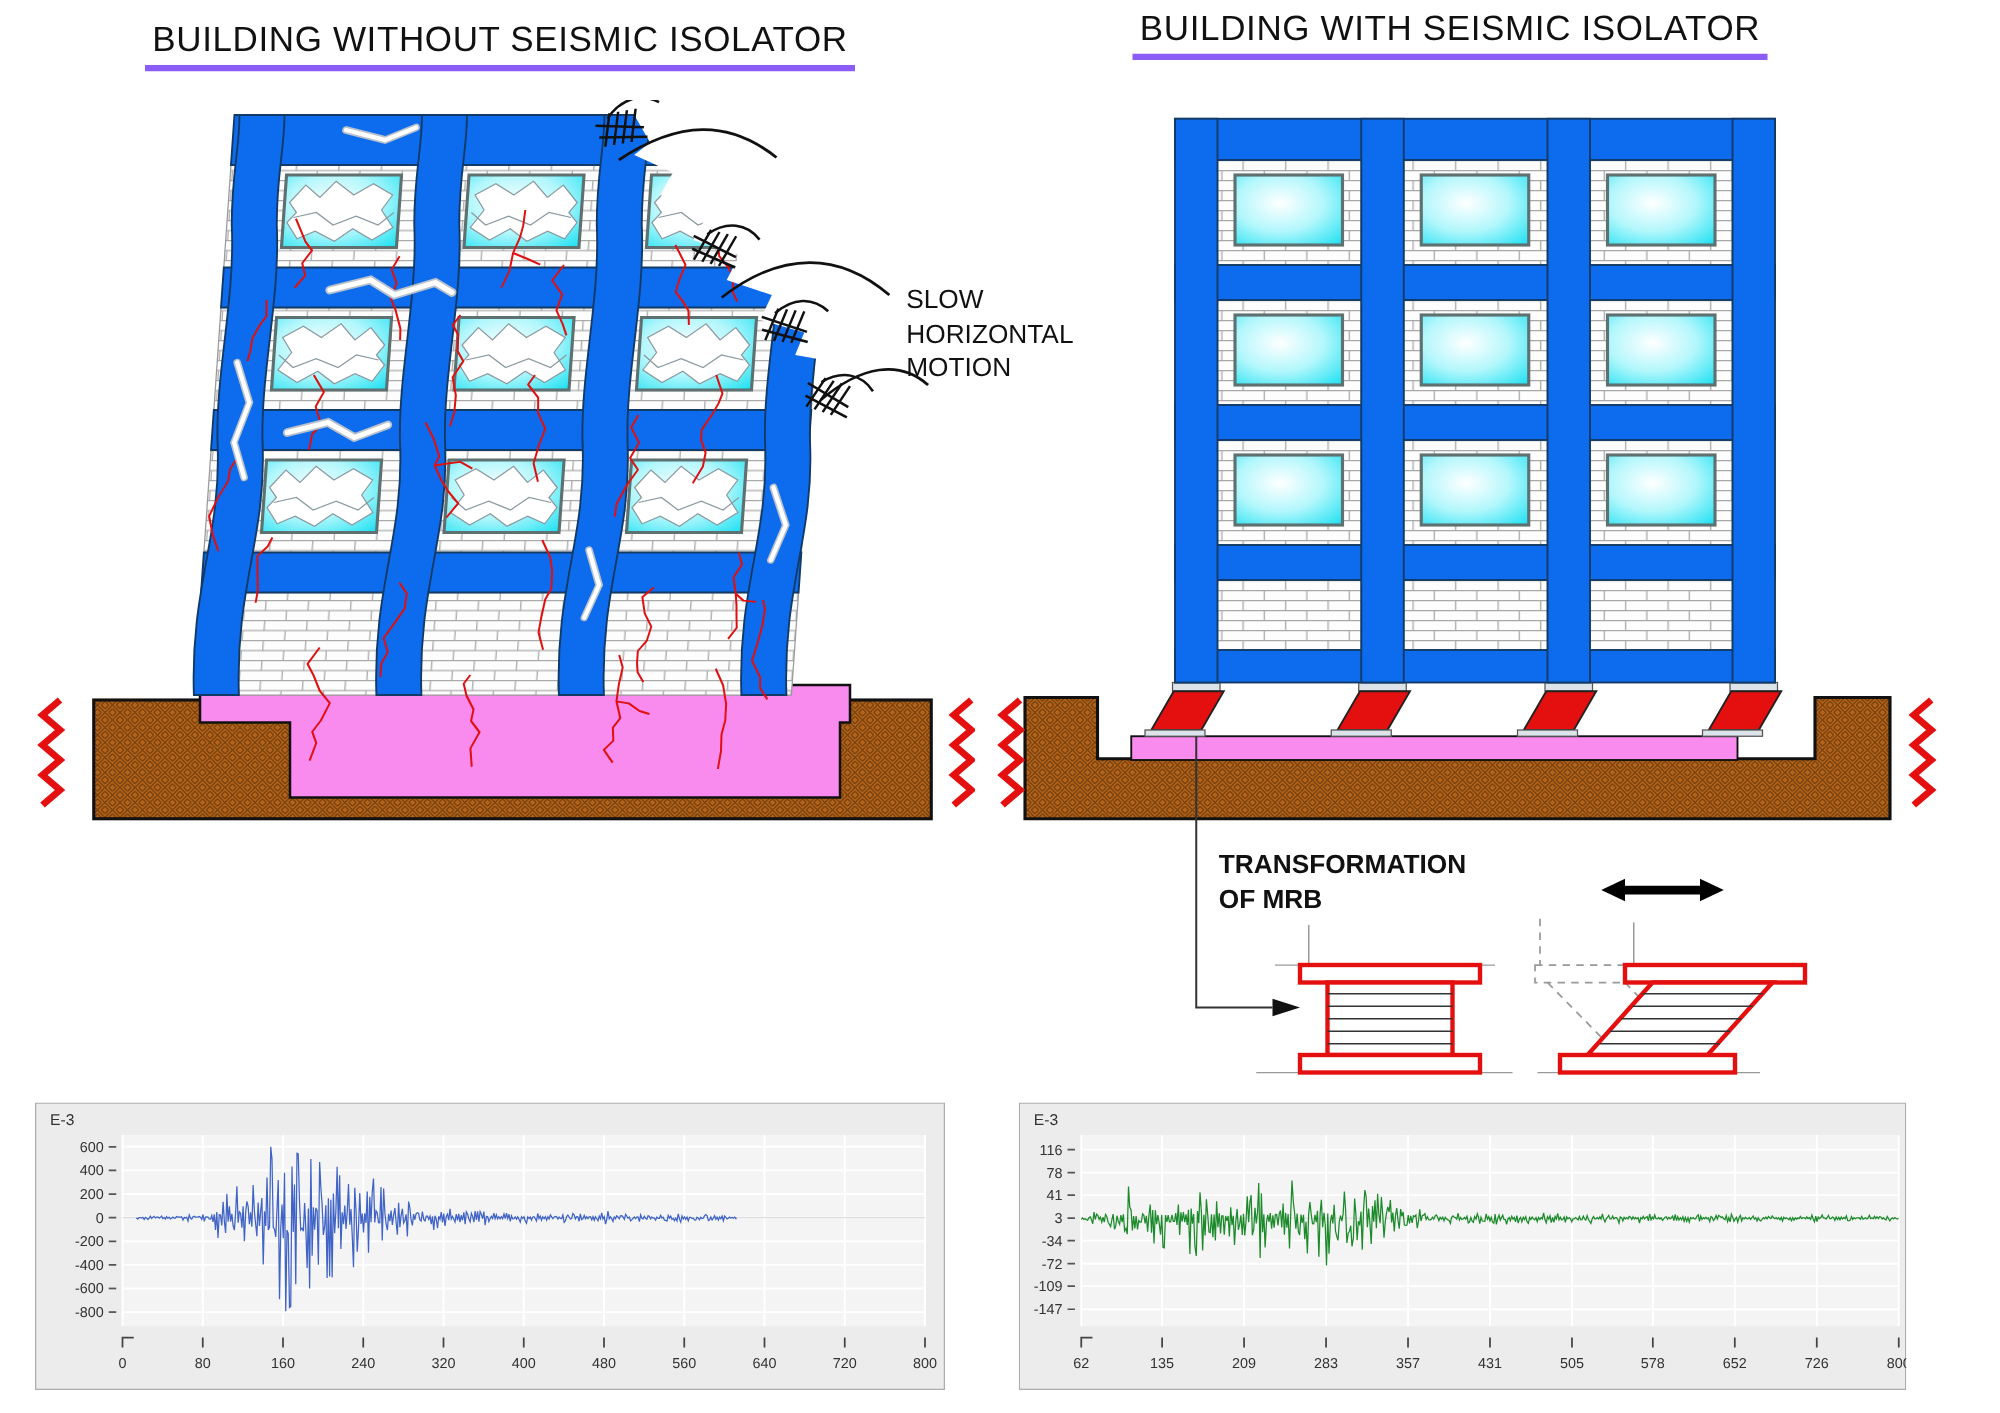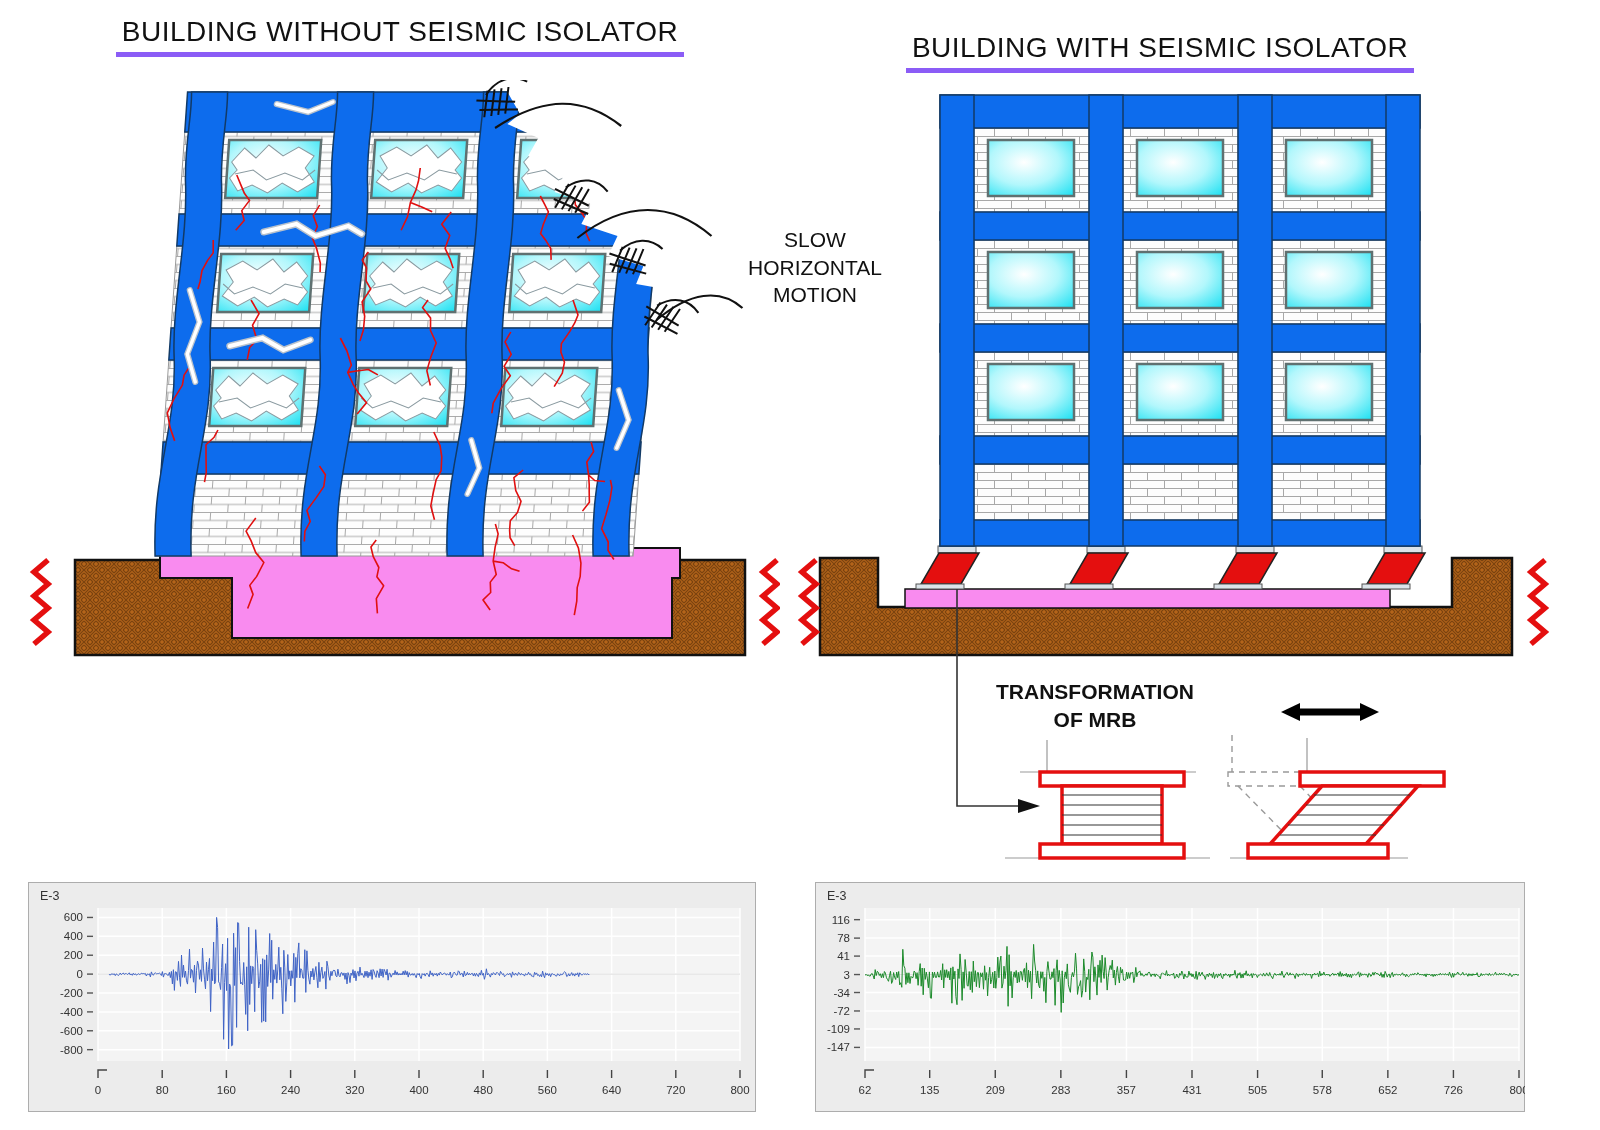--- a/index.html
+++ b/index.html
@@ -1,34 +1,34 @@
 <!DOCTYPE html>
 <html><head>
 <meta charset="utf-8">
 <style>
   html,body{margin:0;padding:0;background:#fff;}
   .page{position:relative;width:1600px;height:1130px;background:#ffffff;
         font-family:"Liberation Sans",sans-serif;overflow:hidden;}
   .title{position:absolute;text-align:center;font-size:28px;color:#111;letter-spacing:.5px;}
   .title span{display:inline-block;border-bottom:5px solid #8b5cf6;padding:0 6px 4px 6px;text-align:center;}
-  .mlabel{position:absolute;text-align:center;font-size:21px;line-height:1.32;color:#111;
+  .mlabel{position:absolute;font-size:21px;line-height:1.32;color:#111;
           white-space:pre-line;}
   .chart{position:absolute;}
   svg{display:block;}
   svg text{font-family:"Liberation Sans",sans-serif;}
 </style>
 </head>
 <body>
 
 <div class="page">
 
   <div class="title" style="left:60px;top:16px;width:680px;">
     <span>BUILDING WITHOUT SEISMIC ISOLATOR</span>
   </div>
-  <div class="title" style="left:860px;top:32px;width:600px;">
+  <div class="title" style="left:860px;top:7px;width:600px;">
     <span>BUILDING WITH SEISMIC ISOLATOR</span>
   </div>
 
   <svg width="780" height="600" viewBox="0 80 780 600" style="position:absolute;left:0;top:80px;">
     <defs>
       <pattern id="bricksL" width="34" height="16" patternUnits="userSpaceOnUse">
         <rect width="34" height="16" fill="#fdfdfd"></rect>
         <g stroke="#a8a8a8" stroke-width="1">
           <path d="M0,0.5 H34 M0,8.5 H34"></path>
           <path d="M8.5,0.5 V8.5 M25.5,8.5 V16"></path>

